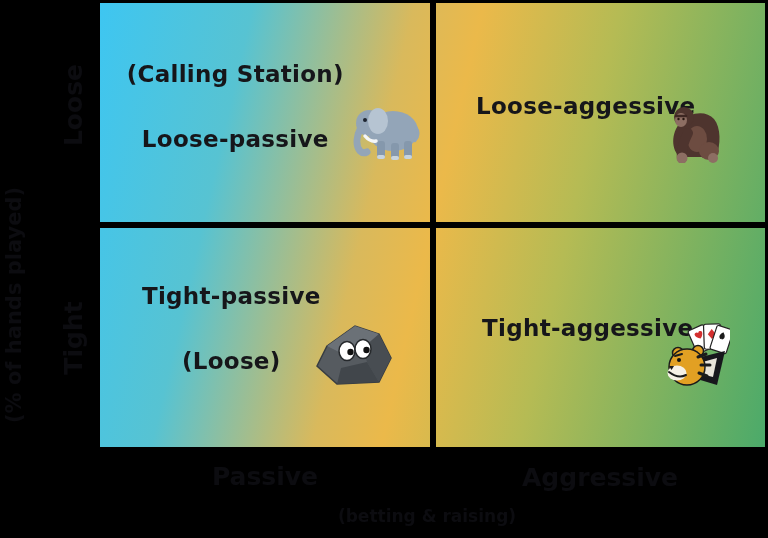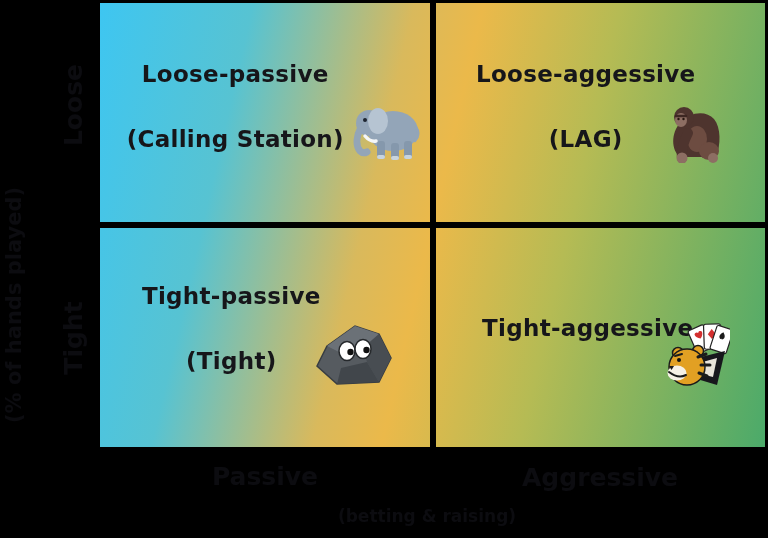--- a/index.html
+++ b/index.html
@@ -62,34 +62,33 @@
 <div class="axis-word axis-caption x-caption">(betting &amp; raising)</div>
 <div class="axis-word rot y-loose">Loose</div>
 <div class="axis-word rot y-tight">Tight</div>
 <div class="axis-word rot y-caption">(% of hands played)</div>
 
 <div class="chart">
 
   <div class="qgrid">
     <div class="cell">
       <div class="qblock shift-tl">
+        <span class="q-line">(Calling Station)</span>
         <span class="q-line">Loose-passive</span>
-        <span class="q-line">(Calling Station)</span>
       </div>
     </div>
     <div class="cell">
       <div class="qblock shift-tr">
         <span class="q-line">Loose-aggessive</span>
-        <span class="q-line">(LAG)</span>
       </div>
     </div>
     <div class="cell">
       <div class="qblock shift-bl">
         <span class="q-line">Tight-passive</span>
-        <span class="q-line">(Tight)</span>
+        <span class="q-line">(Loose)</span>
       </div>
     </div>
     <div class="cell">
       <div class="qblock shift-br">
         <span class="q-line">Tight-aggessive</span>
       </div>
     </div>
   </div>
 
   <span class="icon icon-elephant">

